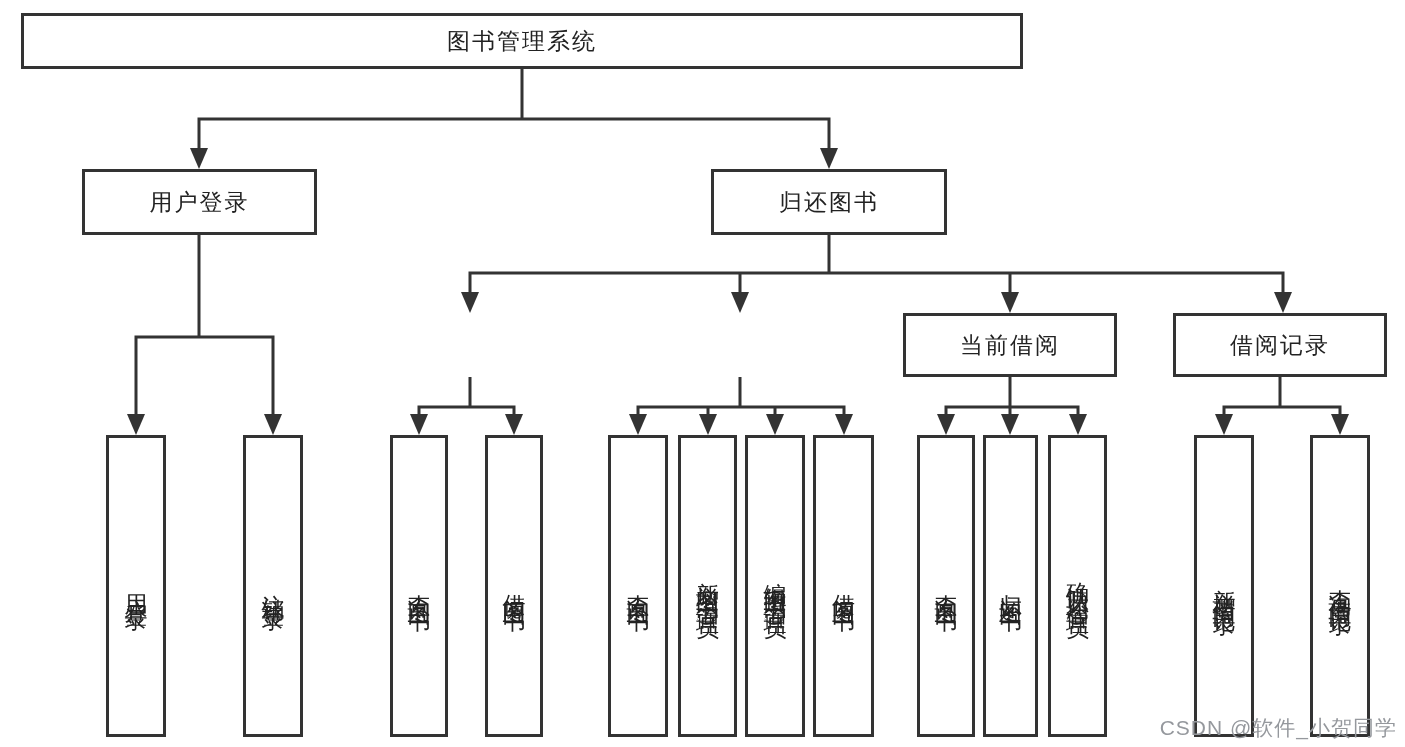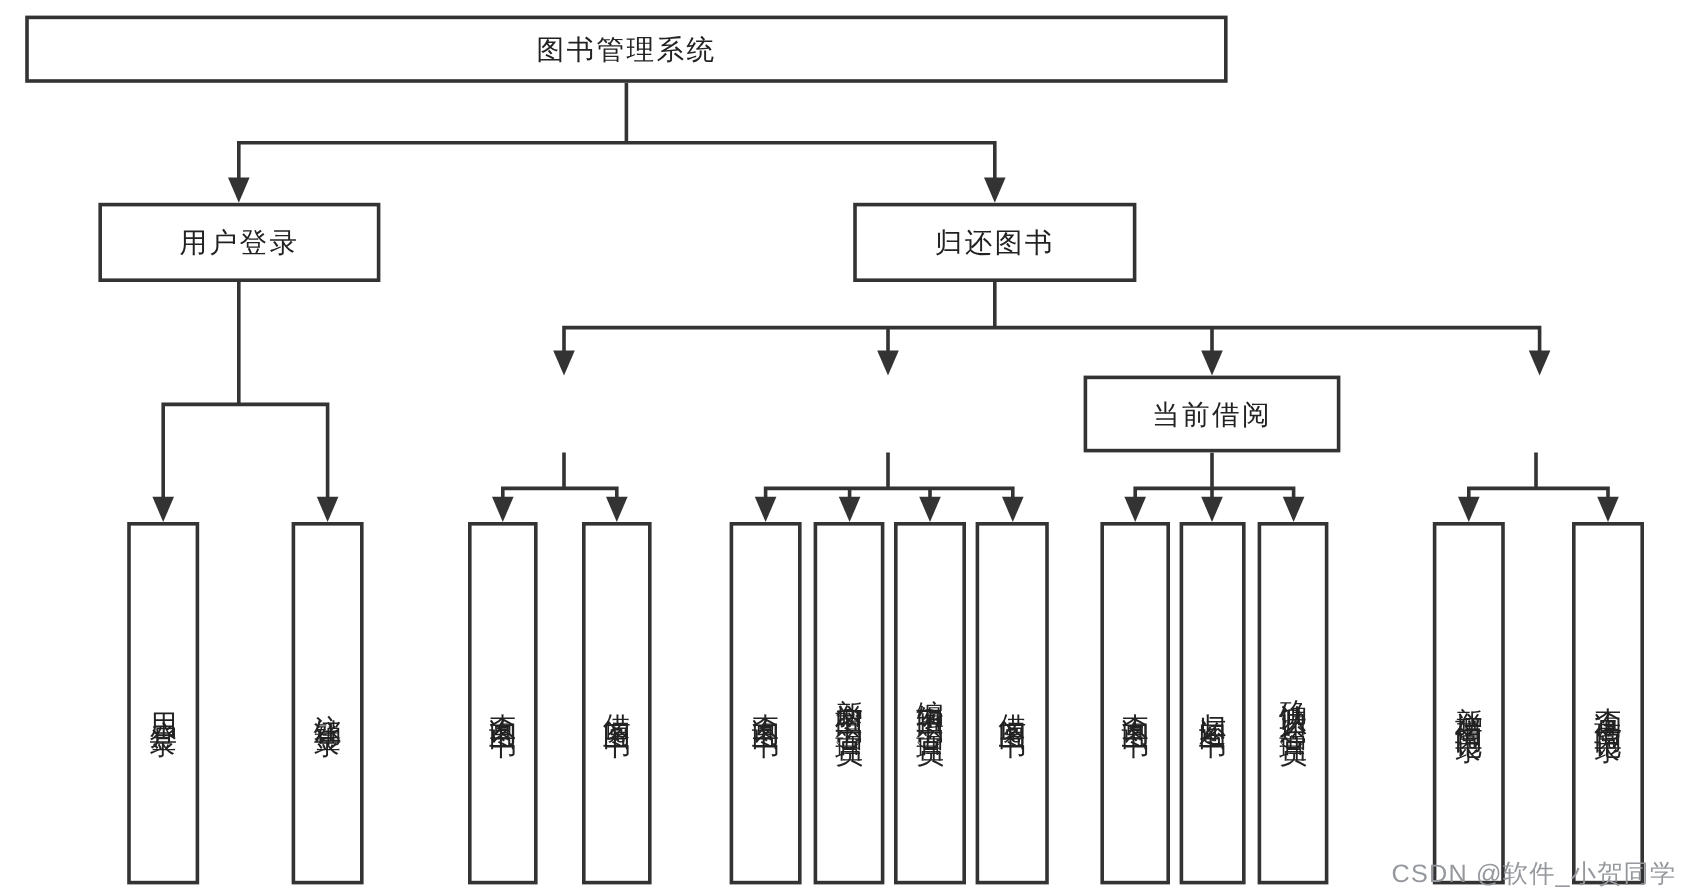--- a/index.html
+++ b/index.html
@@ -65,20 +65,21 @@
     <polygon points="1215,414 1233,414 1224,435"></polygon>
     <polygon points="1331,414 1349,414 1340,435"></polygon>
   </svg>
 
   <div class="hbox" style="left:21px;top:13px;width:1002px;height:56px">图书管理系统</div>
 
   <div class="hbox" style="left:82px;top:169px;width:235px;height:66px">用户登录</div>
   <div class="hbox" style="left:711px;top:169px;width:236px;height:66px">归还图书</div>
 
   <div class="hbox" style="left:903px;top:313px;width:214px;height:64px">当前借阅</div>
+  <div class="hbox" style="left:1173px;top:313px;width:214px;height:64px">借阅记录</div>
 
   <div class="vbox" style="left:106px;width:60px">用户登录</div>
   <div class="vbox" style="left:243px;width:60px">注销登录</div>
 
   <div class="vbox" style="left:390px;width:58px">查询图书</div>
   <div class="vbox" style="left:485px;width:58px">借阅图书</div>
 
   <div class="vbox" style="left:608px;width:60px">查询图书</div>
   <div class="vbox" style="left:678px;width:59px">新增图书（管理员）</div>
   <div class="vbox" style="left:745px;width:60px">编辑图书（管理员）</div>

